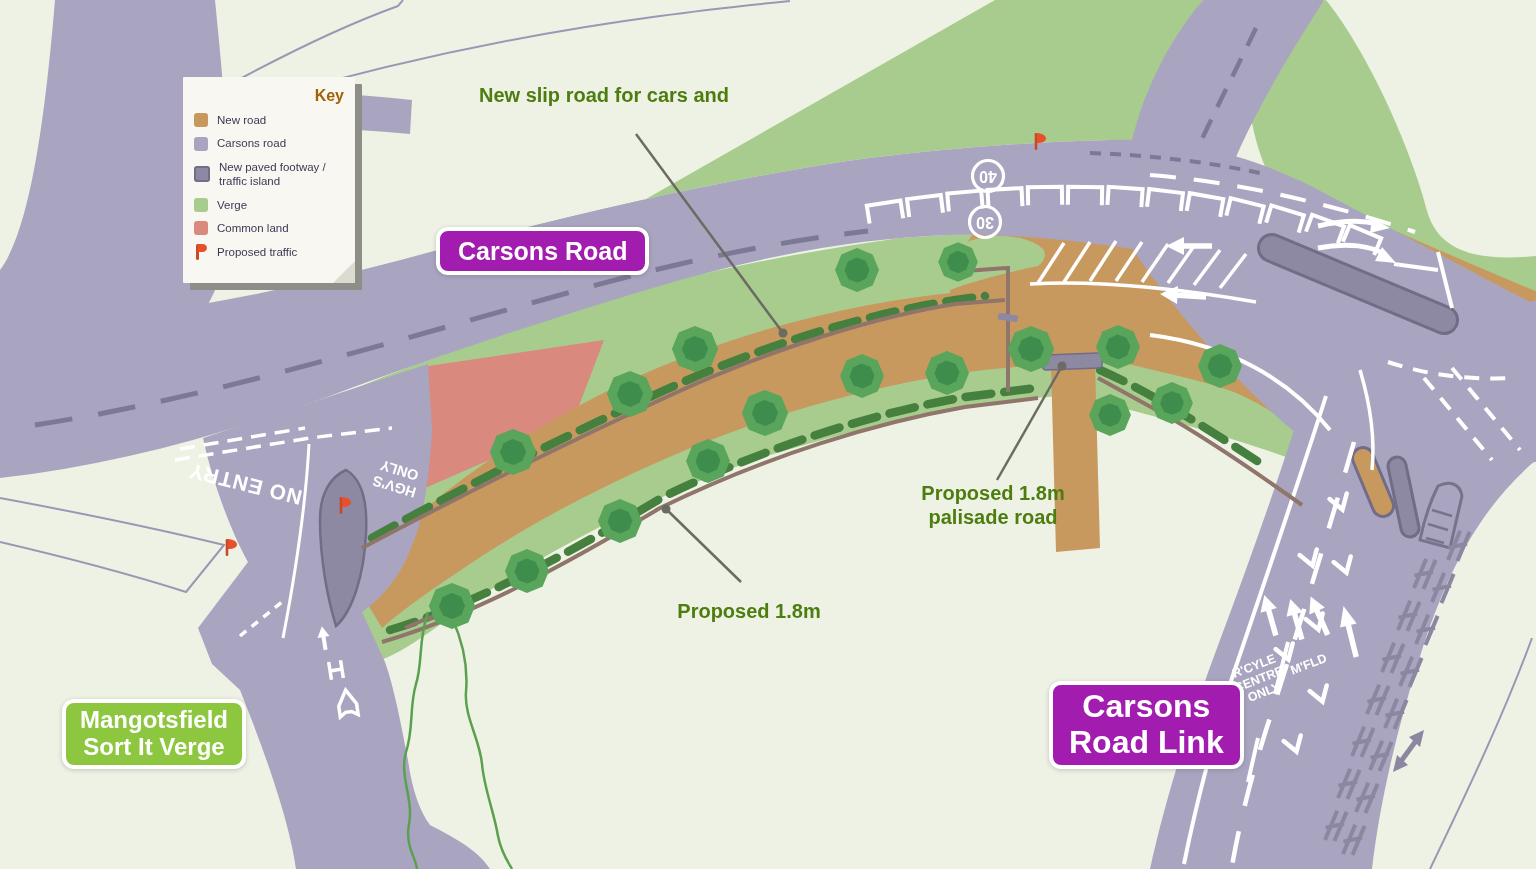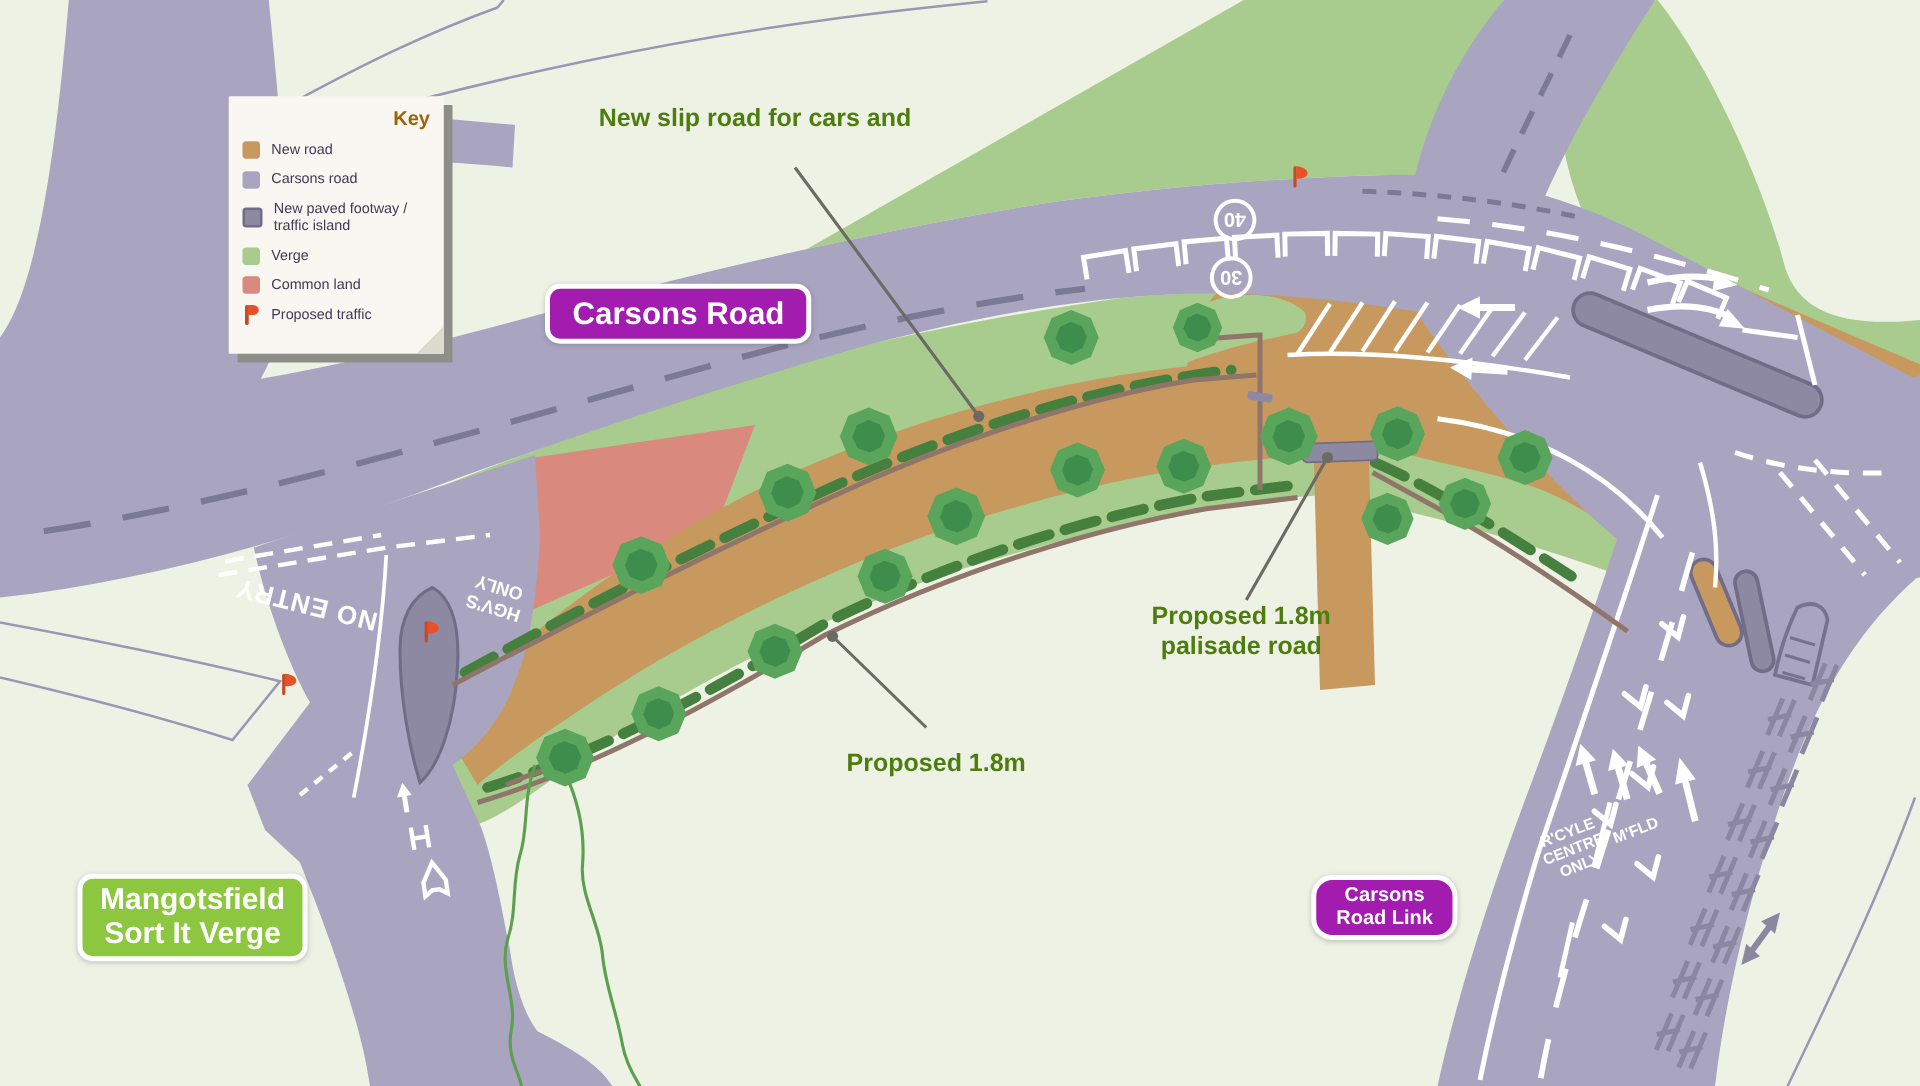--- a/index.html
+++ b/index.html
@@ -22,21 +22,21 @@
   .key-flag{flex:0 0 14px;width:14px;height:16px;margin-right:9px;position:relative;}
   .key-flag .pole{position:absolute;left:2px;top:0;width:2.5px;height:16px;background:#c64a28;border-radius:2px;}
   .key-flag .flg{position:absolute;left:4px;top:0;width:9px;height:8px;background:#e8502a;border-radius:0 60% 60% 0;}
   
   .maplabel{position:absolute;color:#fff;font-weight:700;text-align:center;
             border:4px solid #fff;border-radius:12px;line-height:1.12;
             box-shadow:0 1px 4px rgba(60,60,60,.25);}
   .lbl-blue{background:#a21caf;}
   .lbl-green{background:#8dc63f;}
   .lbl-carsons{left:436px;top:227px;padding:6px 18px;font-size:25px;}
-  .lbl-link{left:1049px;top:700px;padding:4px 16px;font-size:16px;border-radius:17px;}
+  .lbl-link{left:1049px;top:681px;padding:4px 16px;font-size:32px;}
   .lbl-sortit{left:62px;top:699px;padding:4px 14px;font-size:24px;}
   
   .anno{position:absolute;color:#4d7c0f;font-weight:700;font-size:20px;line-height:1.18;text-align:center;}
   .anno-slip{left:419px;top:84px;width:370px;}
   .anno-gates{left:869px;top:482px;width:248px;}
   .anno-fence{left:620px;top:600px;width:258px;}
 </style>
 </head>
 <body>
 

